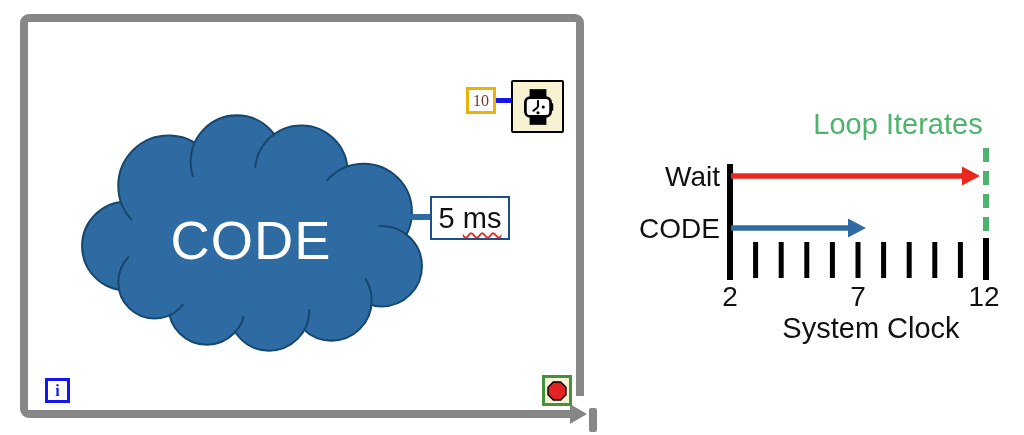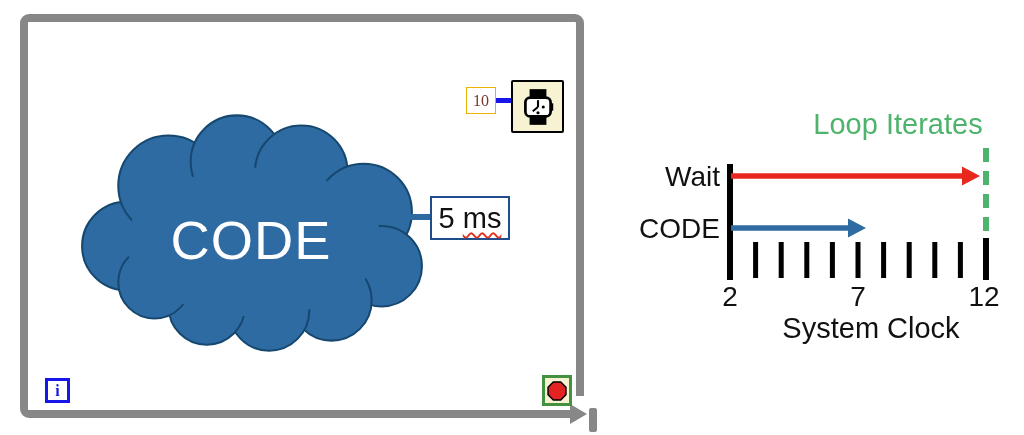--- a/index.html
+++ b/index.html
@@ -29,21 +29,21 @@
     font-size:29px; color:#111;
   }
   .label-5ms .unit {
     margin-left:8px;
     text-decoration-line:underline; text-decoration-style:wavy;
     text-decoration-color:#E03020; text-decoration-thickness:2px;
     text-underline-offset:4px;
   }
   .const-10 {
     position:absolute; left:466px; top:87px; width:30px; height:27px; z-index:2;
-    background:#fff; border:1px solid #eab308;
+    background:#fff; border:3px solid #eab308;
     display:flex; align-items:center; justify-content:center;
     font-family:"Liberation Serif", serif; font-size:16px; color:#76392A;
   }
   .wire-10 { position:absolute; left:495px; top:98px; width:18px; height:5px; background:#1616E8; z-index:1; }
   .watch-node {
     position:absolute; left:511px; top:80px; width:53px; height:53px; z-index:2;
     background:#F6F2D2; border:2.5px solid #000; border-radius:2px;
     display:flex; align-items:center; justify-content:center;
   }
   .iter-terminal {

